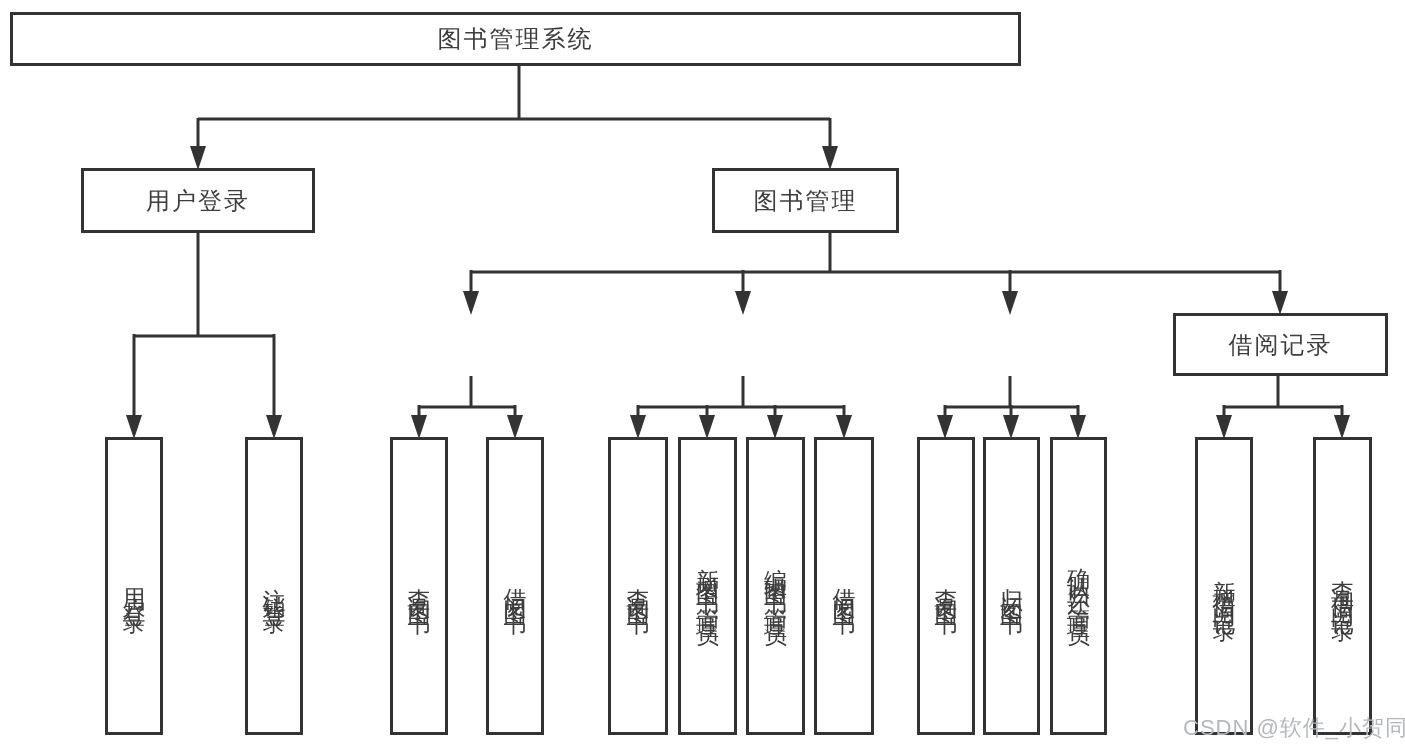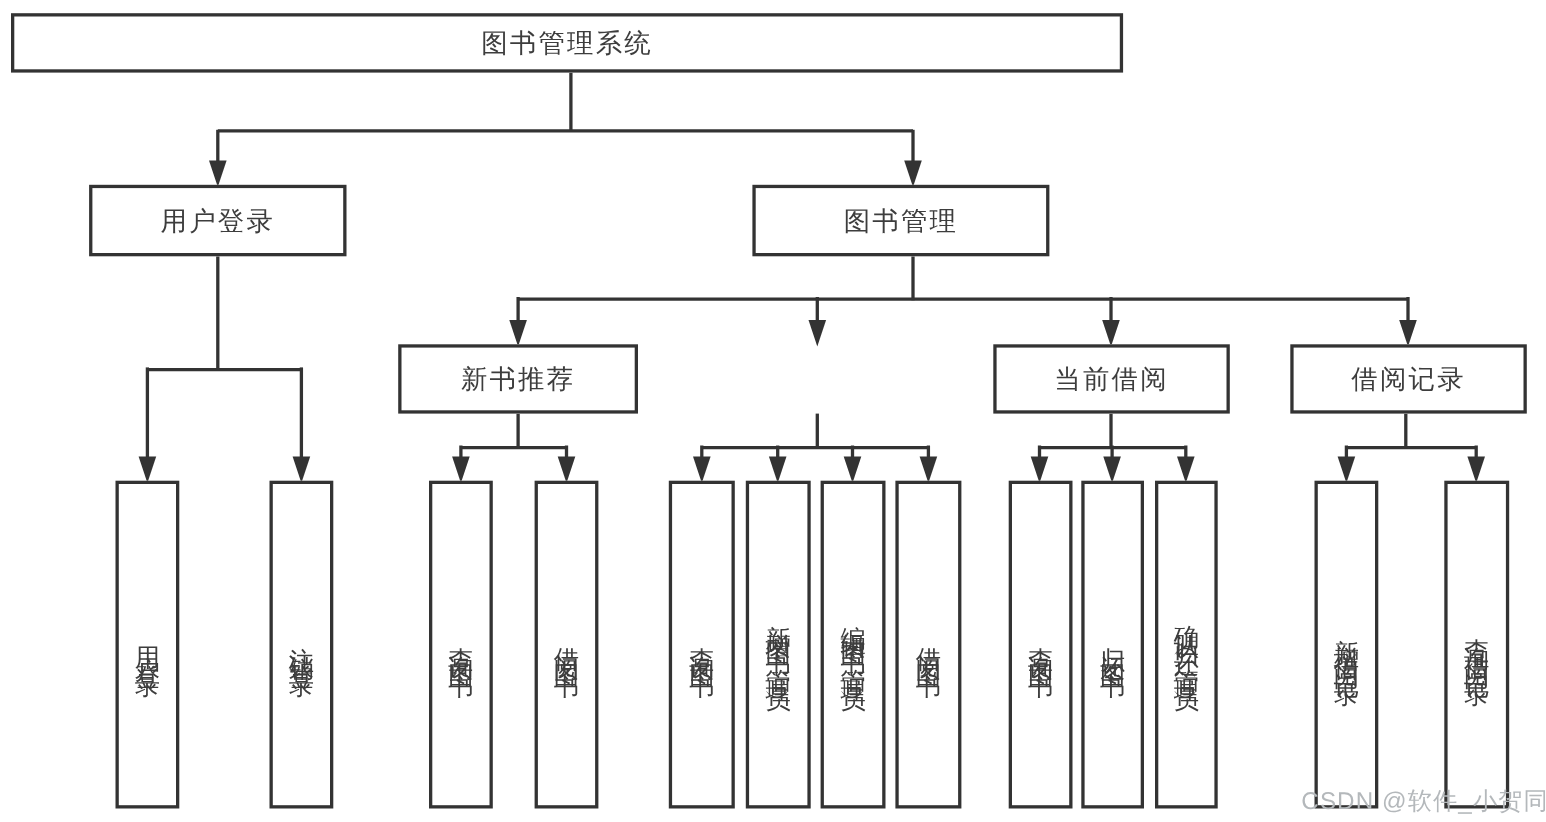--- a/index.html
+++ b/index.html
@@ -125,24 +125,22 @@
       <polygon points="1003,415 1019,415 1011,439"></polygon>
       <polygon points="1070,415 1086,415 1078,439"></polygon>
       <polygon points="1216,415 1232,415 1224,439"></polygon>
       <polygon points="1334,415 1350,415 1342,439"></polygon>
     </g>
   </svg>
 
   <div class="node" style="left:10px; top:12px; width:1011px; height:54px;">图书管理系统</div>
 
   <div class="node" style="left:81px; top:168px; width:234px; height:65px;">用户登录</div>
-  <div class="node" style="left:684px; top:168px; width:270px; height:65px;">图书管理</div>
+  <div class="node" style="left:712px; top:168px; width:187px; height:65px;">图书管理</div>
 
-  <div class="node" style="left:362px; top:313px; width:218px; height:63px;">新书推荐</div>
-  <div class="node" style="left:903px; top:313px; width:215px; height:63px;">当前借阅</div>
   <div class="node" style="left:1173px; top:313px; width:215px; height:63px;">借阅记录</div>
 
   <div class="leaf" style="left:105px; width:58px;">
     <span class="vtext">用户登录</span>
   </div>
   <div class="leaf" style="left:245px; width:58px;">
     <span class="vtext">注销登录</span>
   </div>
 
   <div class="leaf" style="left:390px; width:58px;">

